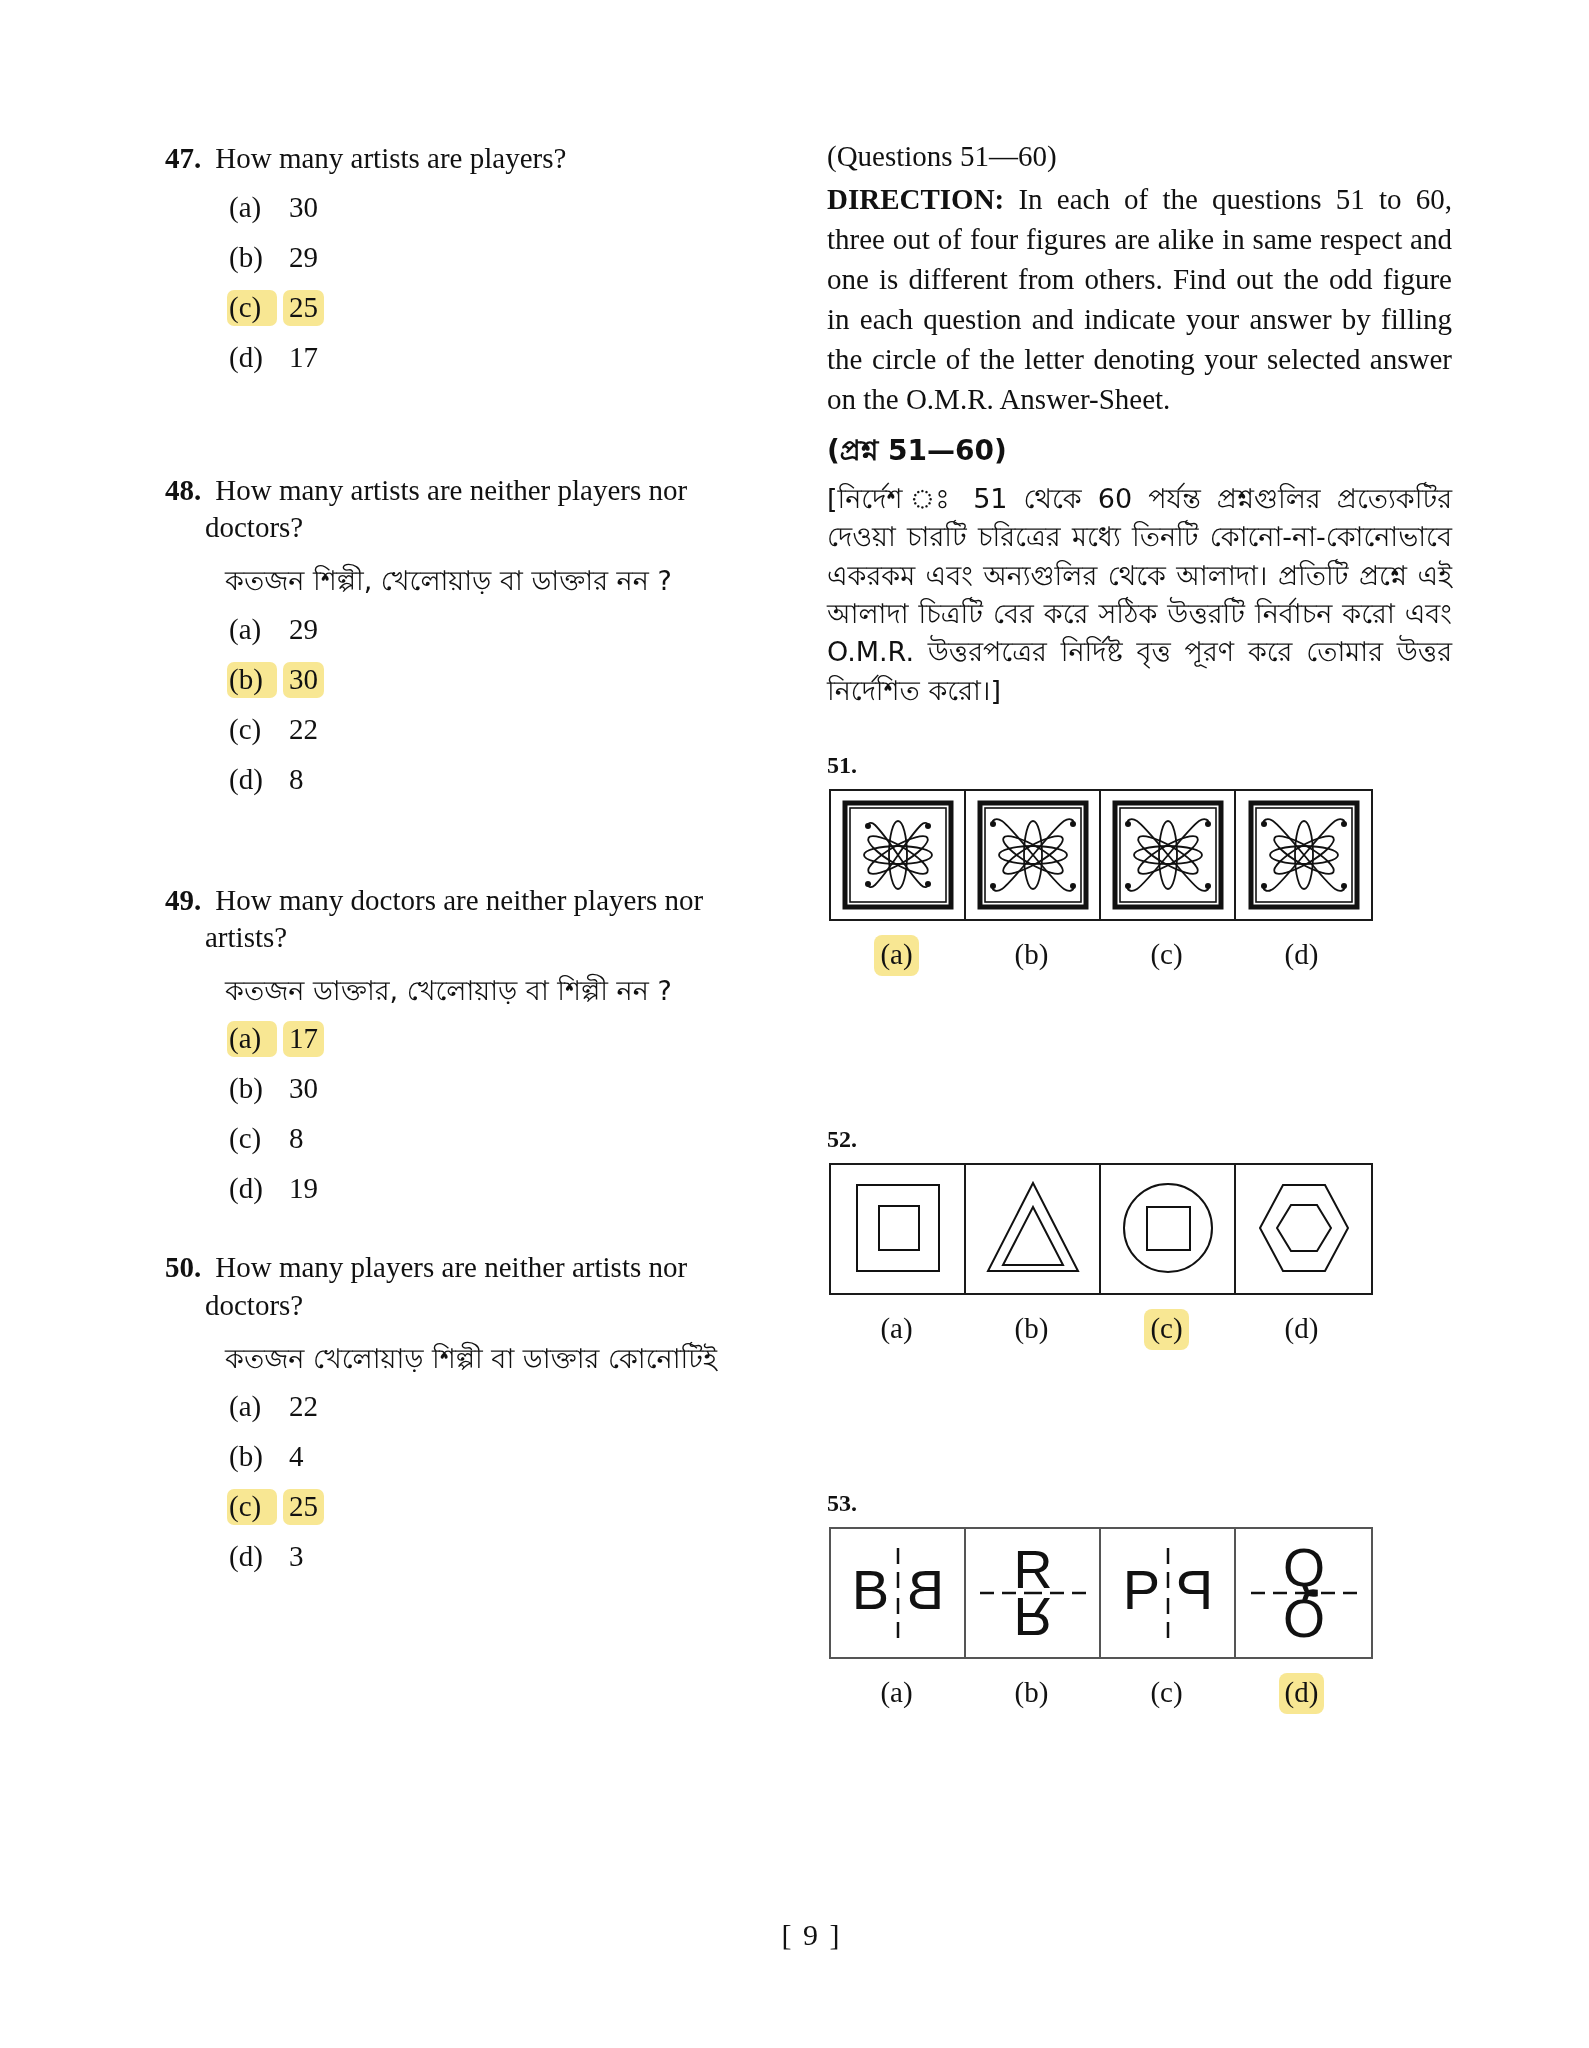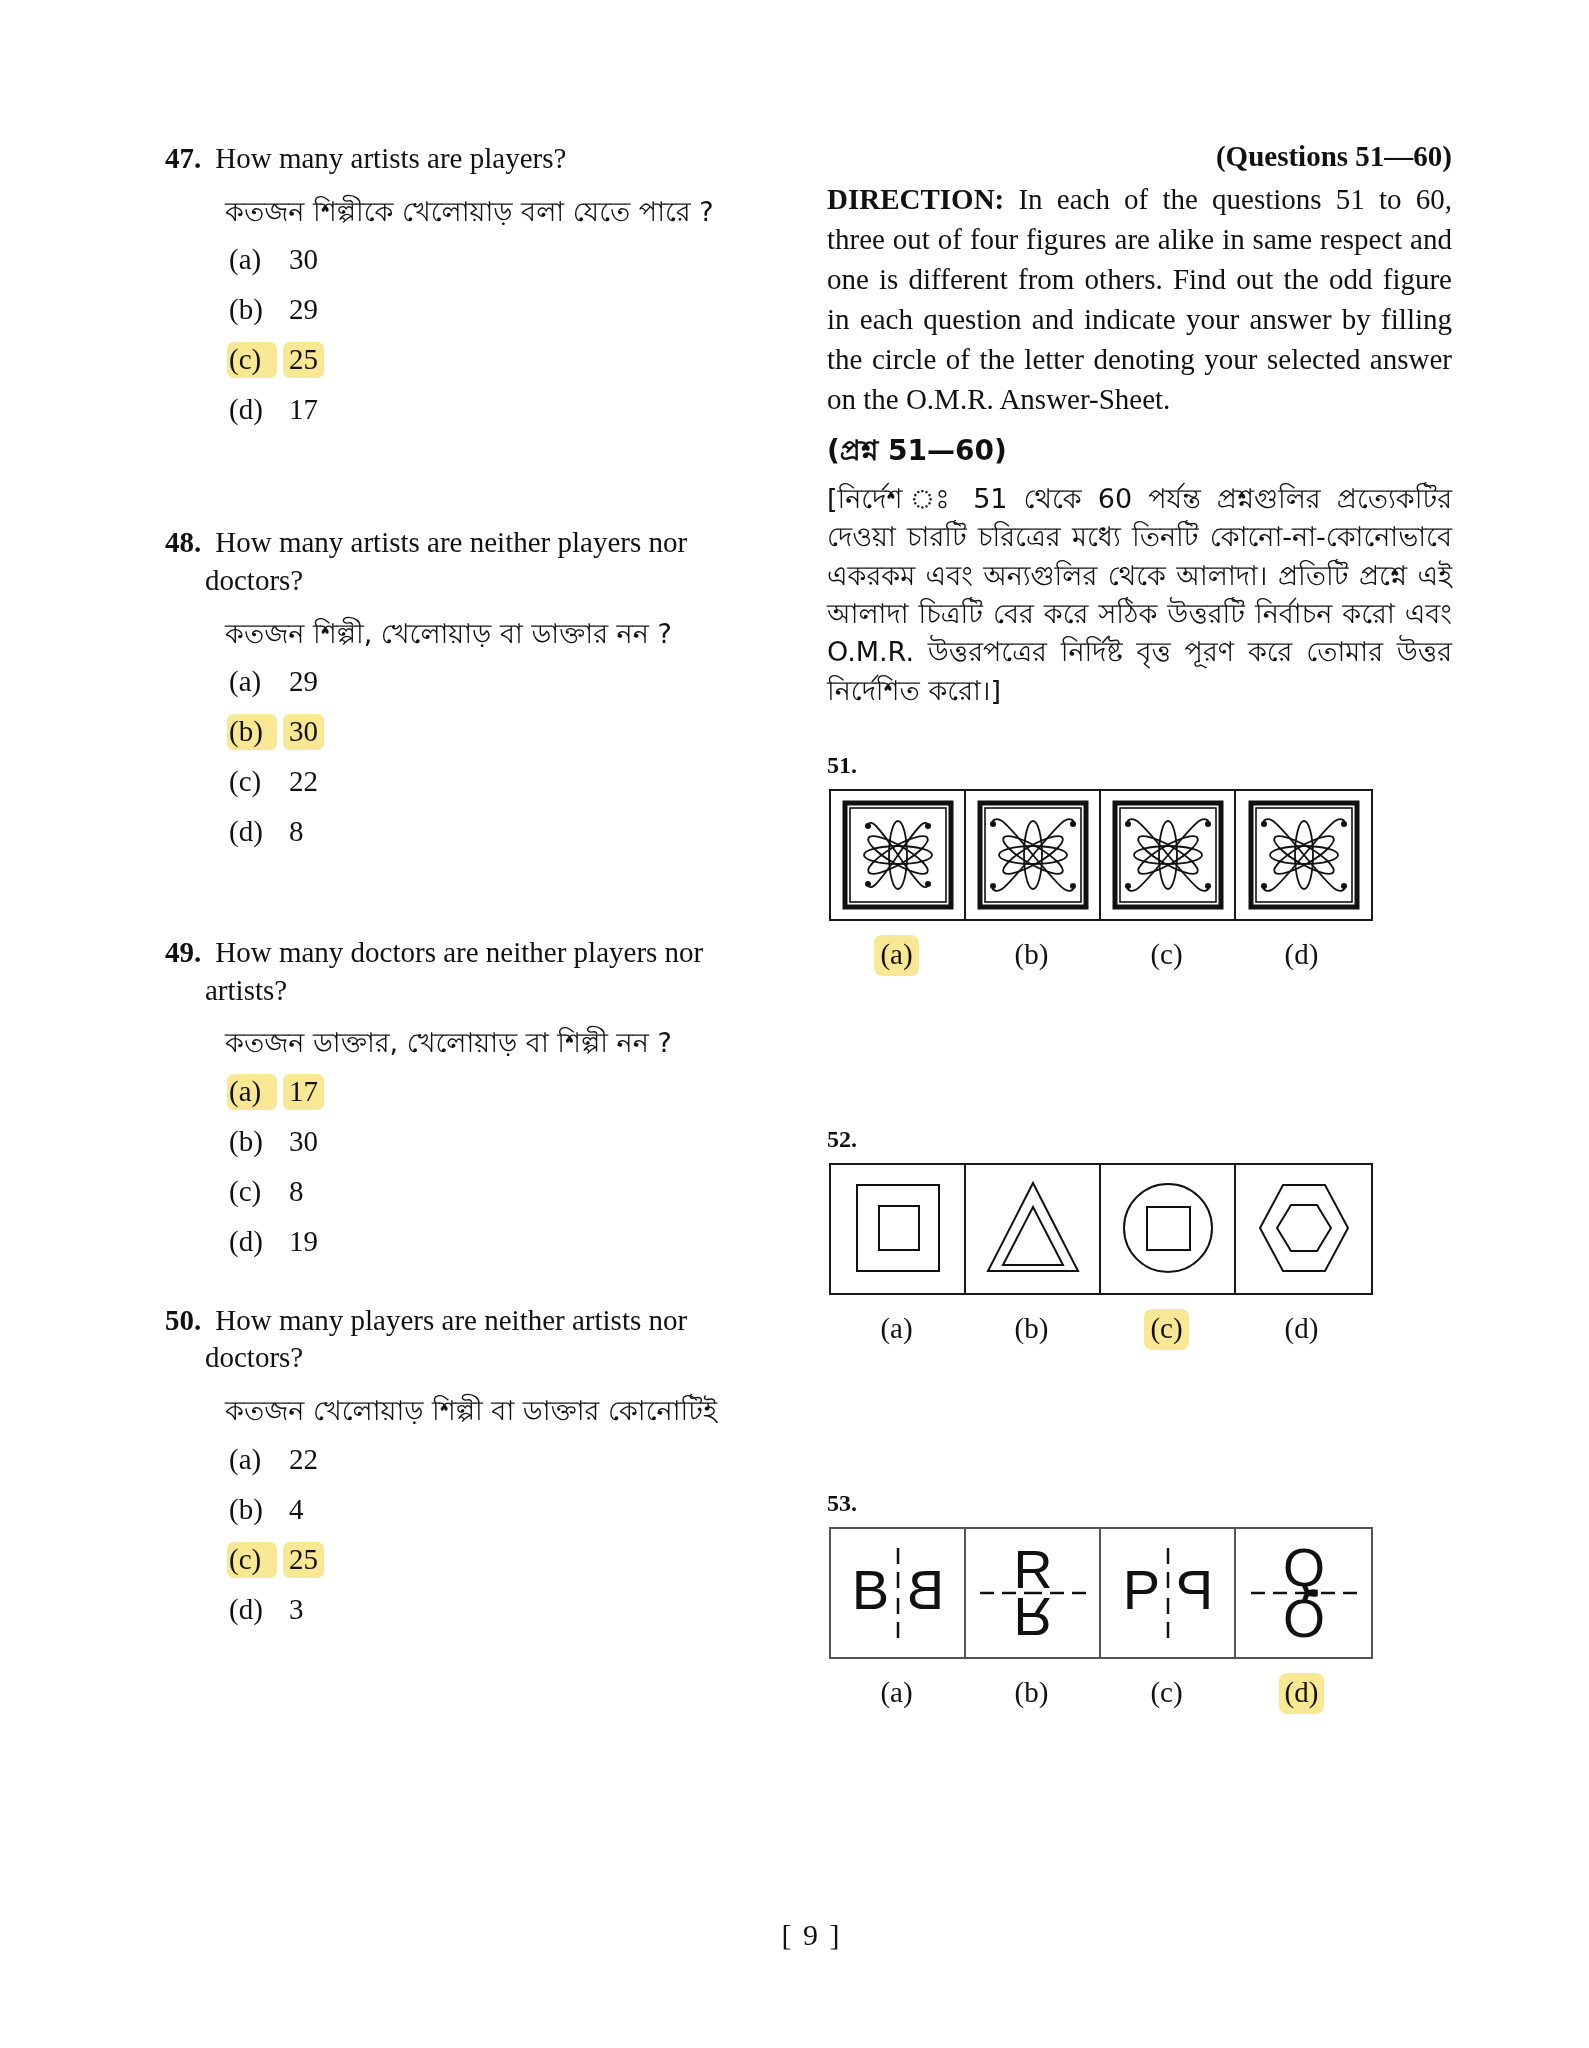--- a/index.html
+++ b/index.html
@@ -84,23 +84,22 @@
     display: inline-block;
     padding: 3px 6px 4px 6px;
     margin-left: 6px;
     border-radius: 7px;
   }
   .hl { background: #f8e793; }
 
   
   .r-head {
     font-size: 29px;
-    font-weight: bold;
+    font-weight: normal;
     margin: 0 0 6px 0;
-    text-align: right;
   }
   .r-dir {
     font-size: 29px;
     line-height: 1.38;
     text-align: justify;
     margin: 0 0 10px 0;
   }
   .r-dir b { font-weight: bold; }
   .r-head-bn {
     font-size: 28px;
@@ -171,21 +170,20 @@
 <body>
 
 <div class="page">
 
   <div class="col-left">
 
     <div class="qblock" style="margin-bottom:96px;">
       <p class="q-en q-en-indent">
         <span class="q-num">47.</span><span>How many artists are players?</span>
       </p>
-      <p class="q-bn">কতজন শিল্পীকে খেলোয়াড় বলা যেতে পারে ?</p>
       <ul class="opts">
         <li class="opt"><span class="opt-label">(a)</span><span class="opt-val">30</span></li>
         <li class="opt"><span class="opt-label">(b)</span><span class="opt-val">29</span></li>
         <li class="opt"><span class="opt-label hl">(c)</span><span class="opt-val hl">25</span></li>
         <li class="opt"><span class="opt-label">(d)</span><span class="opt-val">17</span></li>
       </ul>
     </div>
 
     <div class="qblock" style="margin-bottom:84px;">
       <p class="q-en" style="padding-left:40px;text-indent:-40px;">

